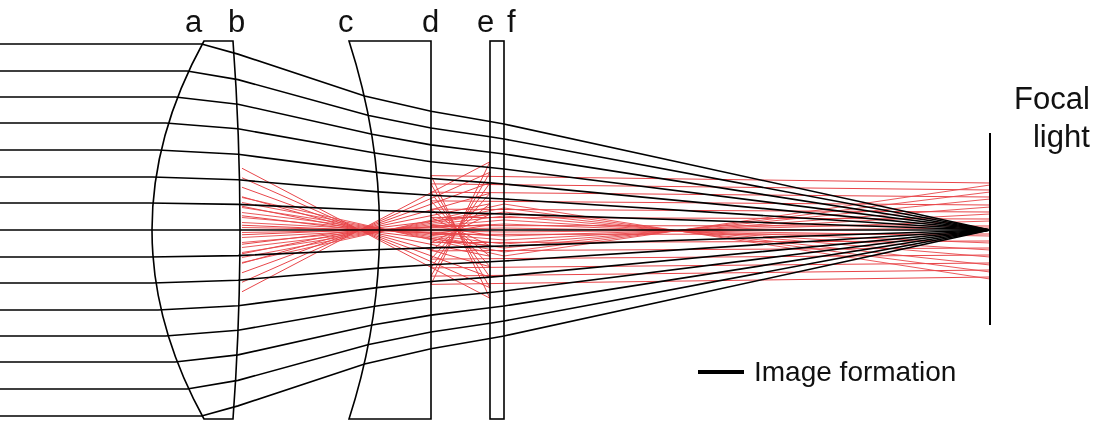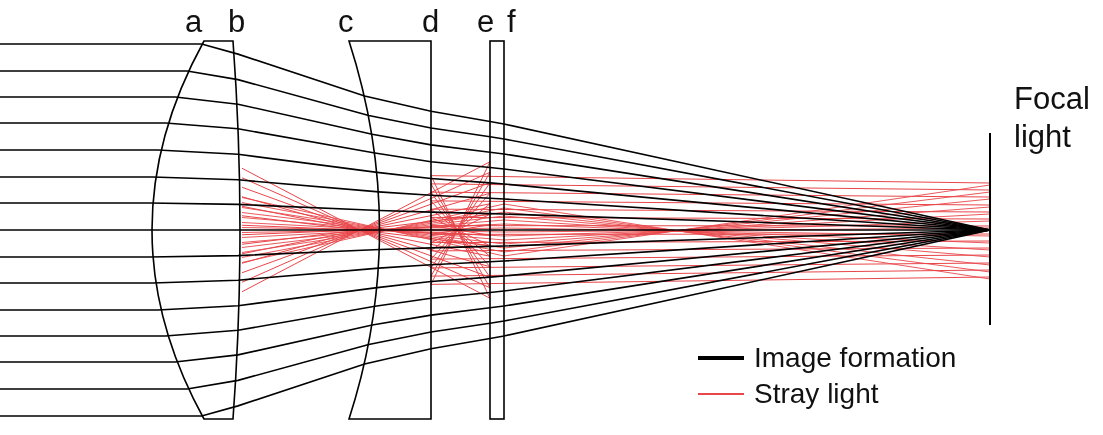--- a/index.html
+++ b/index.html
@@ -1,22 +1,22 @@
 <!DOCTYPE html>
 <html><head>
 <meta charset="utf-8">
 <style>
   html, body { margin: 0; padding: 0; background: #ffffff; }
   body { width: 1103px; height: 435px; overflow: hidden; position: relative;
          font-family: "Liberation Sans", "DejaVu Sans", sans-serif; }
   #diagram { position: absolute; left: 0; top: 0; }
   .lbl { position: absolute; font-size: 31px; color: #111; line-height: 1; }
   .focal { position: absolute; left: 1014px; top: 80px; font-size: 31px; color: #111;
-           line-height: 38px; text-align: left; }
-  .legend { position: absolute; left: 698px; top: 340px; }
+           line-height: 38px; text-align: right; }
+  .legend { position: absolute; left: 698px; top: 354px; }
   .legend-row { display: flex; align-items: center; height: 36px; }
   .swatch { width: 46px; margin-right: 10px; }
   .swatch.black { height: 4px; background: #000; }
   .swatch.red { height: 1.5px; background: #e8464a; }
   .legend-text { font-size: 28px; color: #111; }
 </style>
 </head>
 <body>
 
 <svg id="diagram" width="1103" height="435" viewBox="0 0 1103 435" xmlns="http://www.w3.org/2000/svg">
@@ -85,17 +85,13 @@
 <div class="focal">
   <div>Focal</div>
   <div>light</div>
 </div>
 
 <div class="legend">
   <div class="legend-row">
     <div class="swatch black"></div>
     <span class="legend-text">Image formation</span>
   </div>
-  <div class="legend-row">
-    <div class="swatch red"></div>
-    <span class="legend-text">Stray light</span>
-  </div>
 </div>
 
 </body></html>

